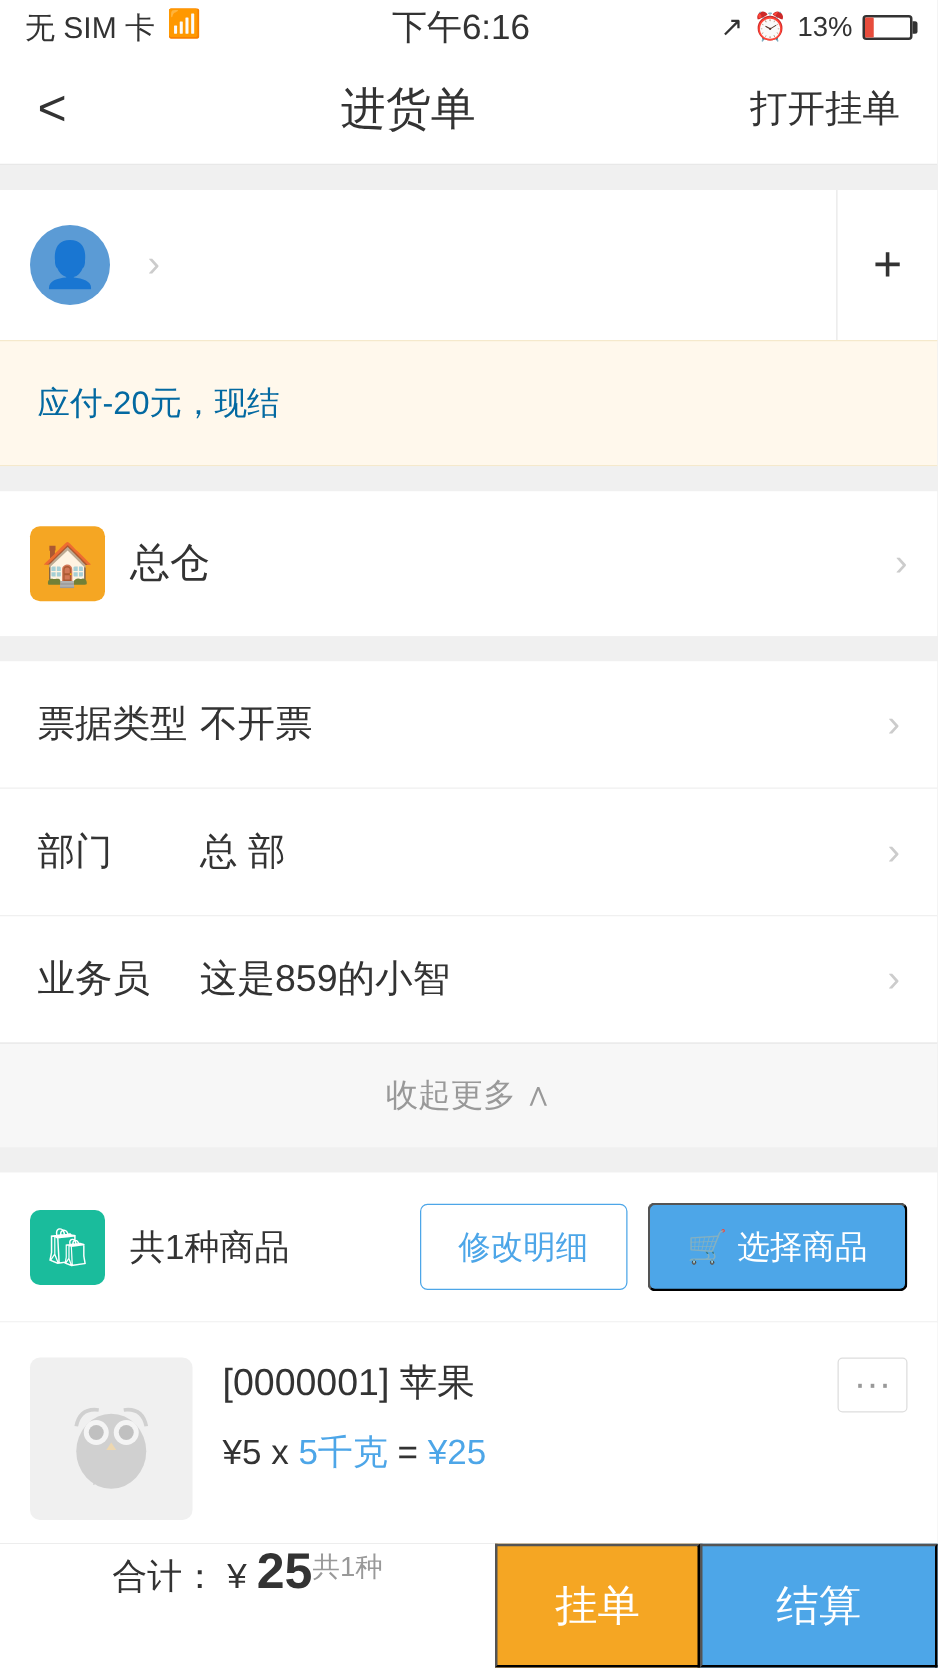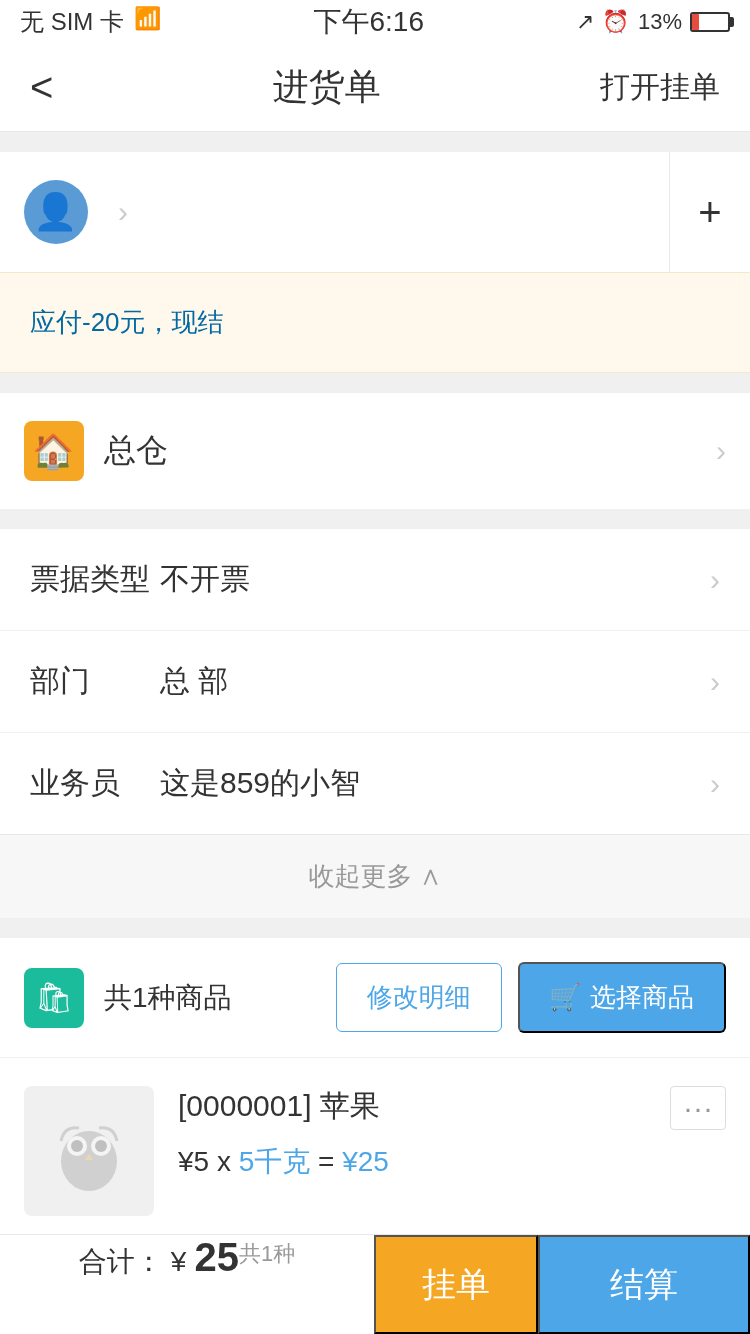--- a/index.html
+++ b/index.html
@@ -232,21 +232,21 @@
     .total-amount { font-size: 40px; font-weight: 600; color: #333; }
     .total-count { font-size: 22px; color: #999; margin-top: 4px; }
     .btn-pending {
       width: 164px;
       background: #f5a623;
       color: #fff;
       font-size: 34px;
       display: flex; align-items: center; justify-content: center;
     }
     .btn-checkout {
-      width: 212px;
+      width: 190px;
       background: #4da6e8;
       color: #fff;
       font-size: 34px;
       display: flex; align-items: center; justify-content: center;
     }
 
     
     .wifi-icon { font-size: 22px; }
   </style>
 </head>

